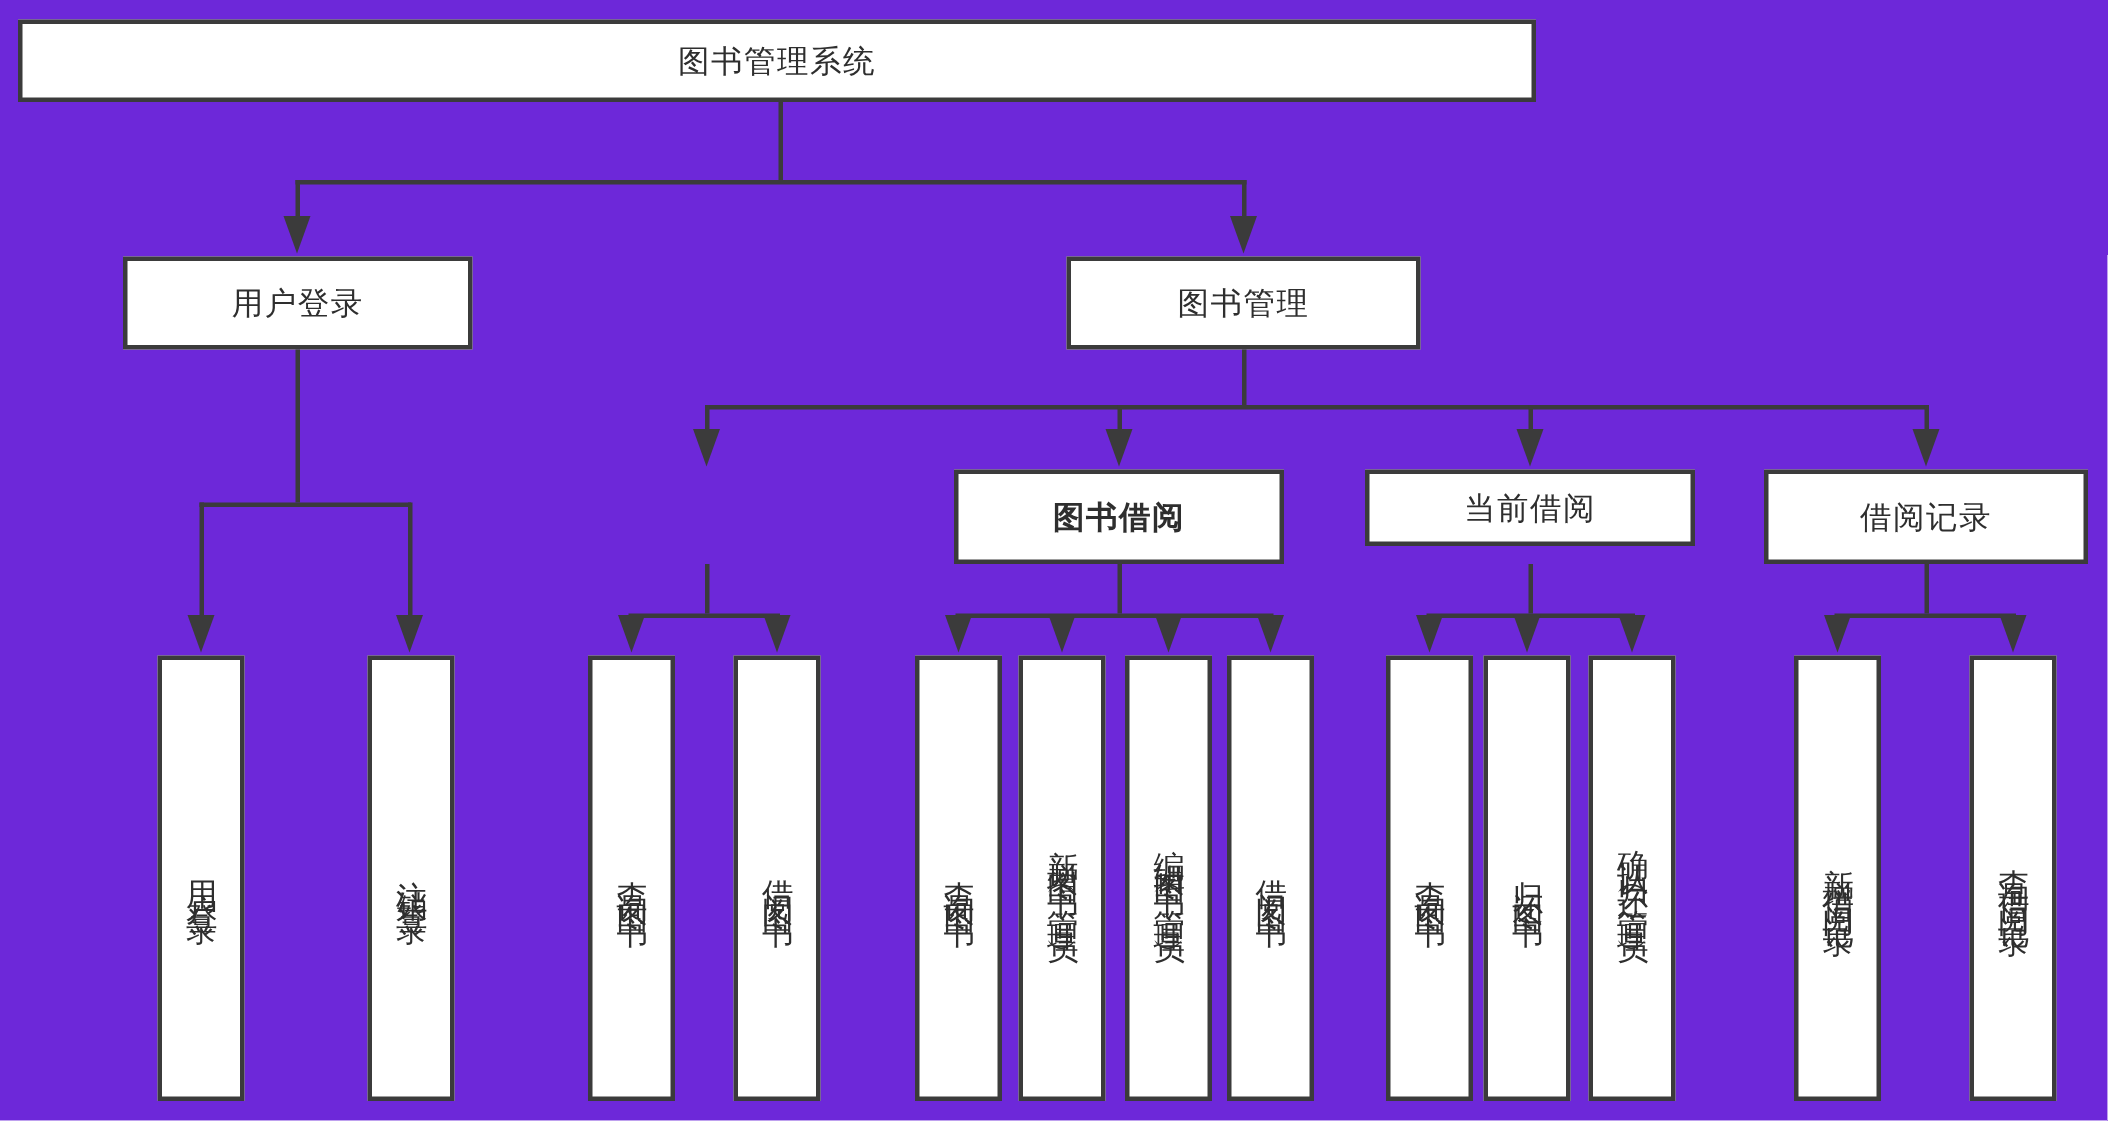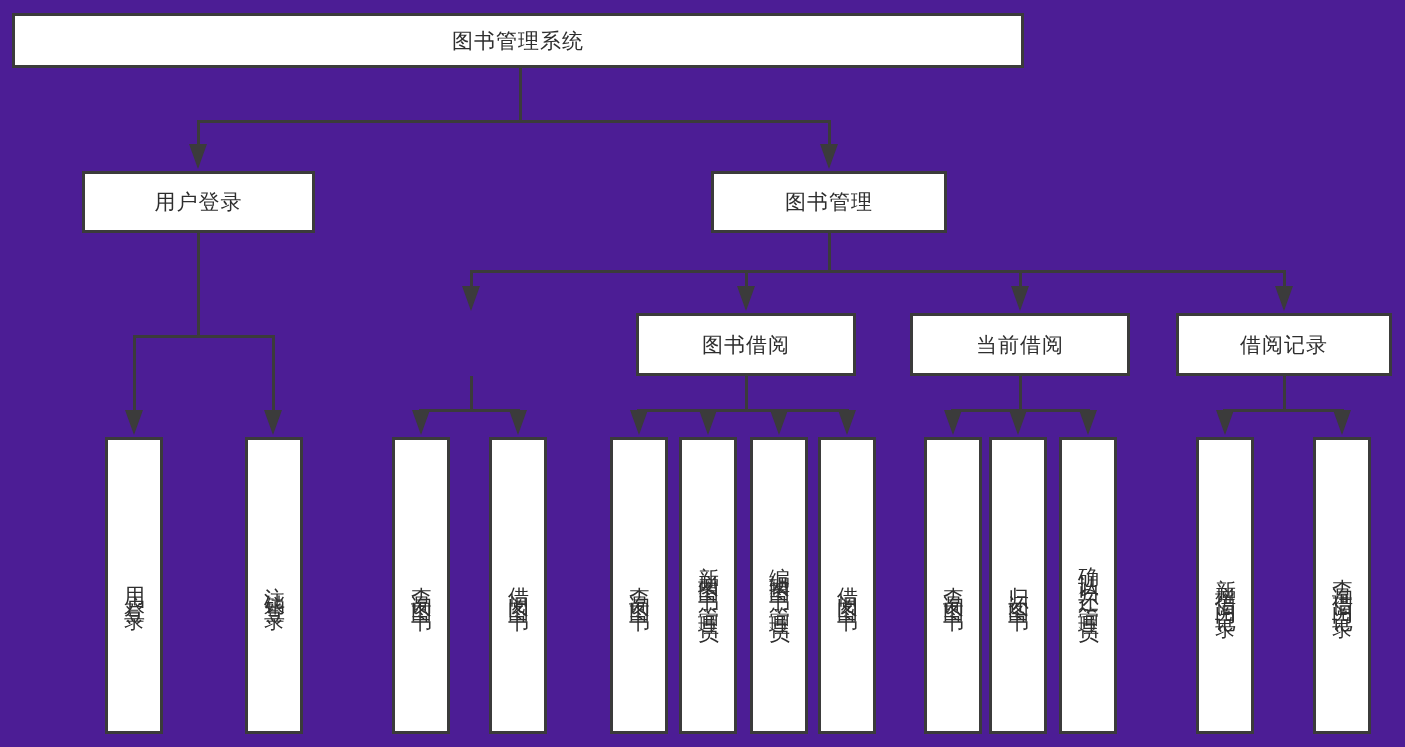--- a/index.html
+++ b/index.html
@@ -1,20 +1,20 @@
 <!DOCTYPE html>
 <html><head>
 <meta charset="utf-8">
 <style>
   html, body { margin: 0; padding: 0; background: #ffffff; }
   #canvas {
     position: relative;
     width: 1405px;
     height: 747px;
-    background: #4c1d95;
+    background: #6d28d9;
     overflow: hidden;
     font-family: "DejaVu Sans", "Liberation Sans", sans-serif;
     --line: #3b3b3b;
     --text: #2e2e2e;
   }
   .node {
     position: absolute;
     box-sizing: border-box;
     border: 3px solid var(--line);
     background: #ffffff;
@@ -99,24 +99,24 @@
   <div class="hl" style="left:470px; top:270px; width:816px;"></div>
   <div class="vl" style="left:470px; top:270px; height:21px;"></div>
   <div class="vl" style="left:745px; top:270px; height:21px;"></div>
   <div class="vl" style="left:1019px; top:270px; height:21px;"></div>
   <div class="vl" style="left:1283px; top:270px; height:21px;"></div>
   <div class="ar" style="left:462px; top:286px;"></div>
   <div class="ar" style="left:737px; top:286px;"></div>
   <div class="ar" style="left:1011px; top:286px;"></div>
   <div class="ar" style="left:1275px; top:286px;"></div>
 
-  <div class="node" style="left:636px; top:313px; width:220px; height:63px;">
+  <div class="node" style="left:636px; top:313px; width:220px; height:63px;font-weight:bold;">
     <span>图书借阅</span>
   </div>
-  <div class="node" style="left:910px; top:313px; width:220px; height:63px;justify-content:center;">
+  <div class="node" style="left:910px; top:313px; width:220px; height:51px;justify-content:center;">
     <span>当前借阅</span>
   </div>
   <div class="node" style="left:1176px; top:313px; width:216px; height:63px;">
     <span>借阅记录</span>
   </div>
 
   <div class="vl" style="left:470px; top:376px; height:33px;"></div>
   <div class="hl" style="left:419px; top:409px; width:101px;"></div>
   <div class="ar" style="left:412px; top:410px;"></div>
   <div class="ar" style="left:509px; top:410px;"></div>

